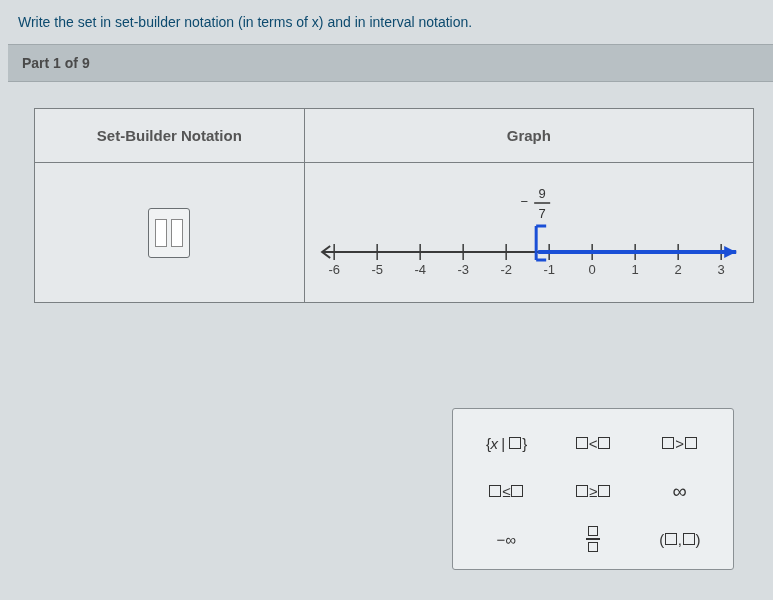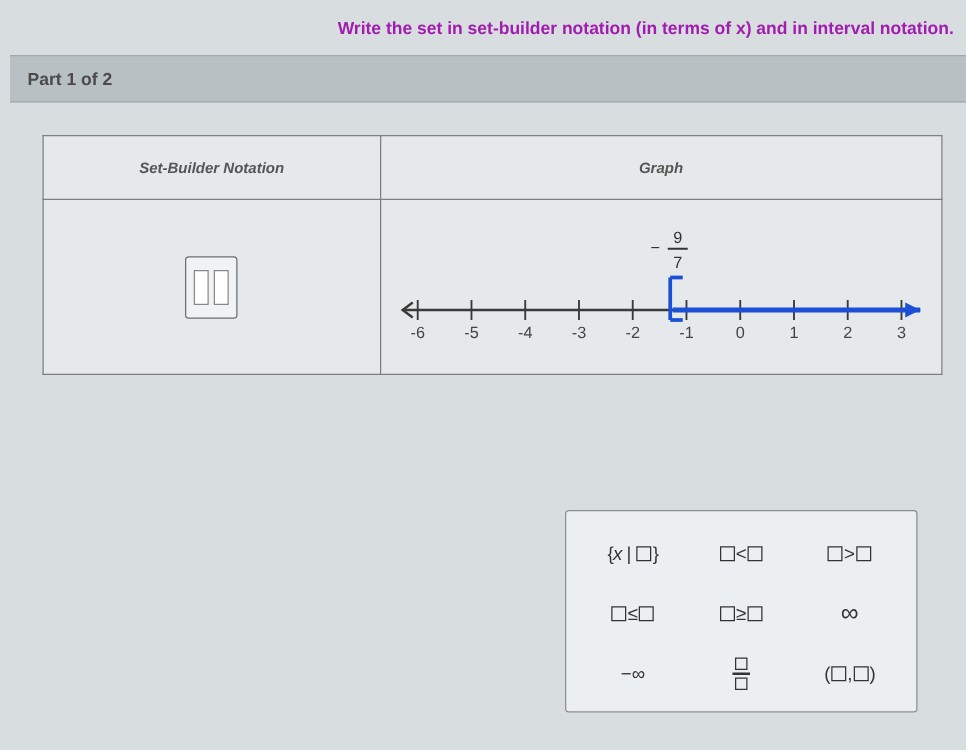--- a/index.html
+++ b/index.html
@@ -7,24 +7,23 @@
       font-family: Arial, Helvetica, sans-serif;
       background: #d8dde0;
       width: 773px;
       height: 600px;
       overflow: hidden;
       color: #3a3a3a;
     }
     .container { padding: 8px 0 0 8px; }
     .prompt {
       font-size: 14px;
-      font-weight: bold;
-      color: #a21caf;
+      font-weight: normal;
+      color: #0c4a6e;
       padding: 6px 10px 14px 10px;
-      text-align: right;
     }
     .part-bar {
       background: #b8c0c4;
       padding: 10px 14px;
       font-size: 14px;
       color: #4a4a4a;
       font-weight: 600;
       border-top: 1px solid #a0a8ac;
       border-bottom: 1px solid #a0a8ac;
     }
@@ -34,24 +33,23 @@
       width: 720px;
       background: #e6e9eb;
     }
     table.main th, table.main td {
       border: 1.5px solid #7a7f82;
       text-align: center;
       vertical-align: middle;
     }
     table.main th {
       font-weight: 600;
-      font-size: 12px;
+      font-size: 15px;
       color: #555;
       padding: 18px 1px;
-      font-style: italic;
     }
     .col-sb { width: 270px; }
     .col-gr { width: 450px; margin-top: 16px; }
     .answer-cell { height: 140px; }
     .answer-box {
       display: inline-flex;
       border: 1.5px solid #6a6f72;
       border-radius: 3px;
       padding: 10px 6px;
       background: #f0f2f3;
@@ -108,21 +106,21 @@
       line-height: 1;
     }
     .frac-btn .bar { width: 14px; height: 1.5px; background: #333; margin: 2px 0; }
     .tight { letter-spacing: -0.5px; }
   </style>
 </head>
 <body>
 
 <div class="container">
   <div class="prompt">Write the set in set-builder notation (in terms of x) and in interval notation.</div>
-  <div class="part-bar">Part 1 of 2</div>
+  <div class="part-bar">Part 1 of 9</div>
 
   <div class="table-wrap">
     <table class="main">
       <tbody>
           <tr>
         <th class="col-sb">Set-Builder Notation</th>
         <th class="col-gr">Graph</th>
       </tr>
       <tr>
         <td class="answer-cell">

